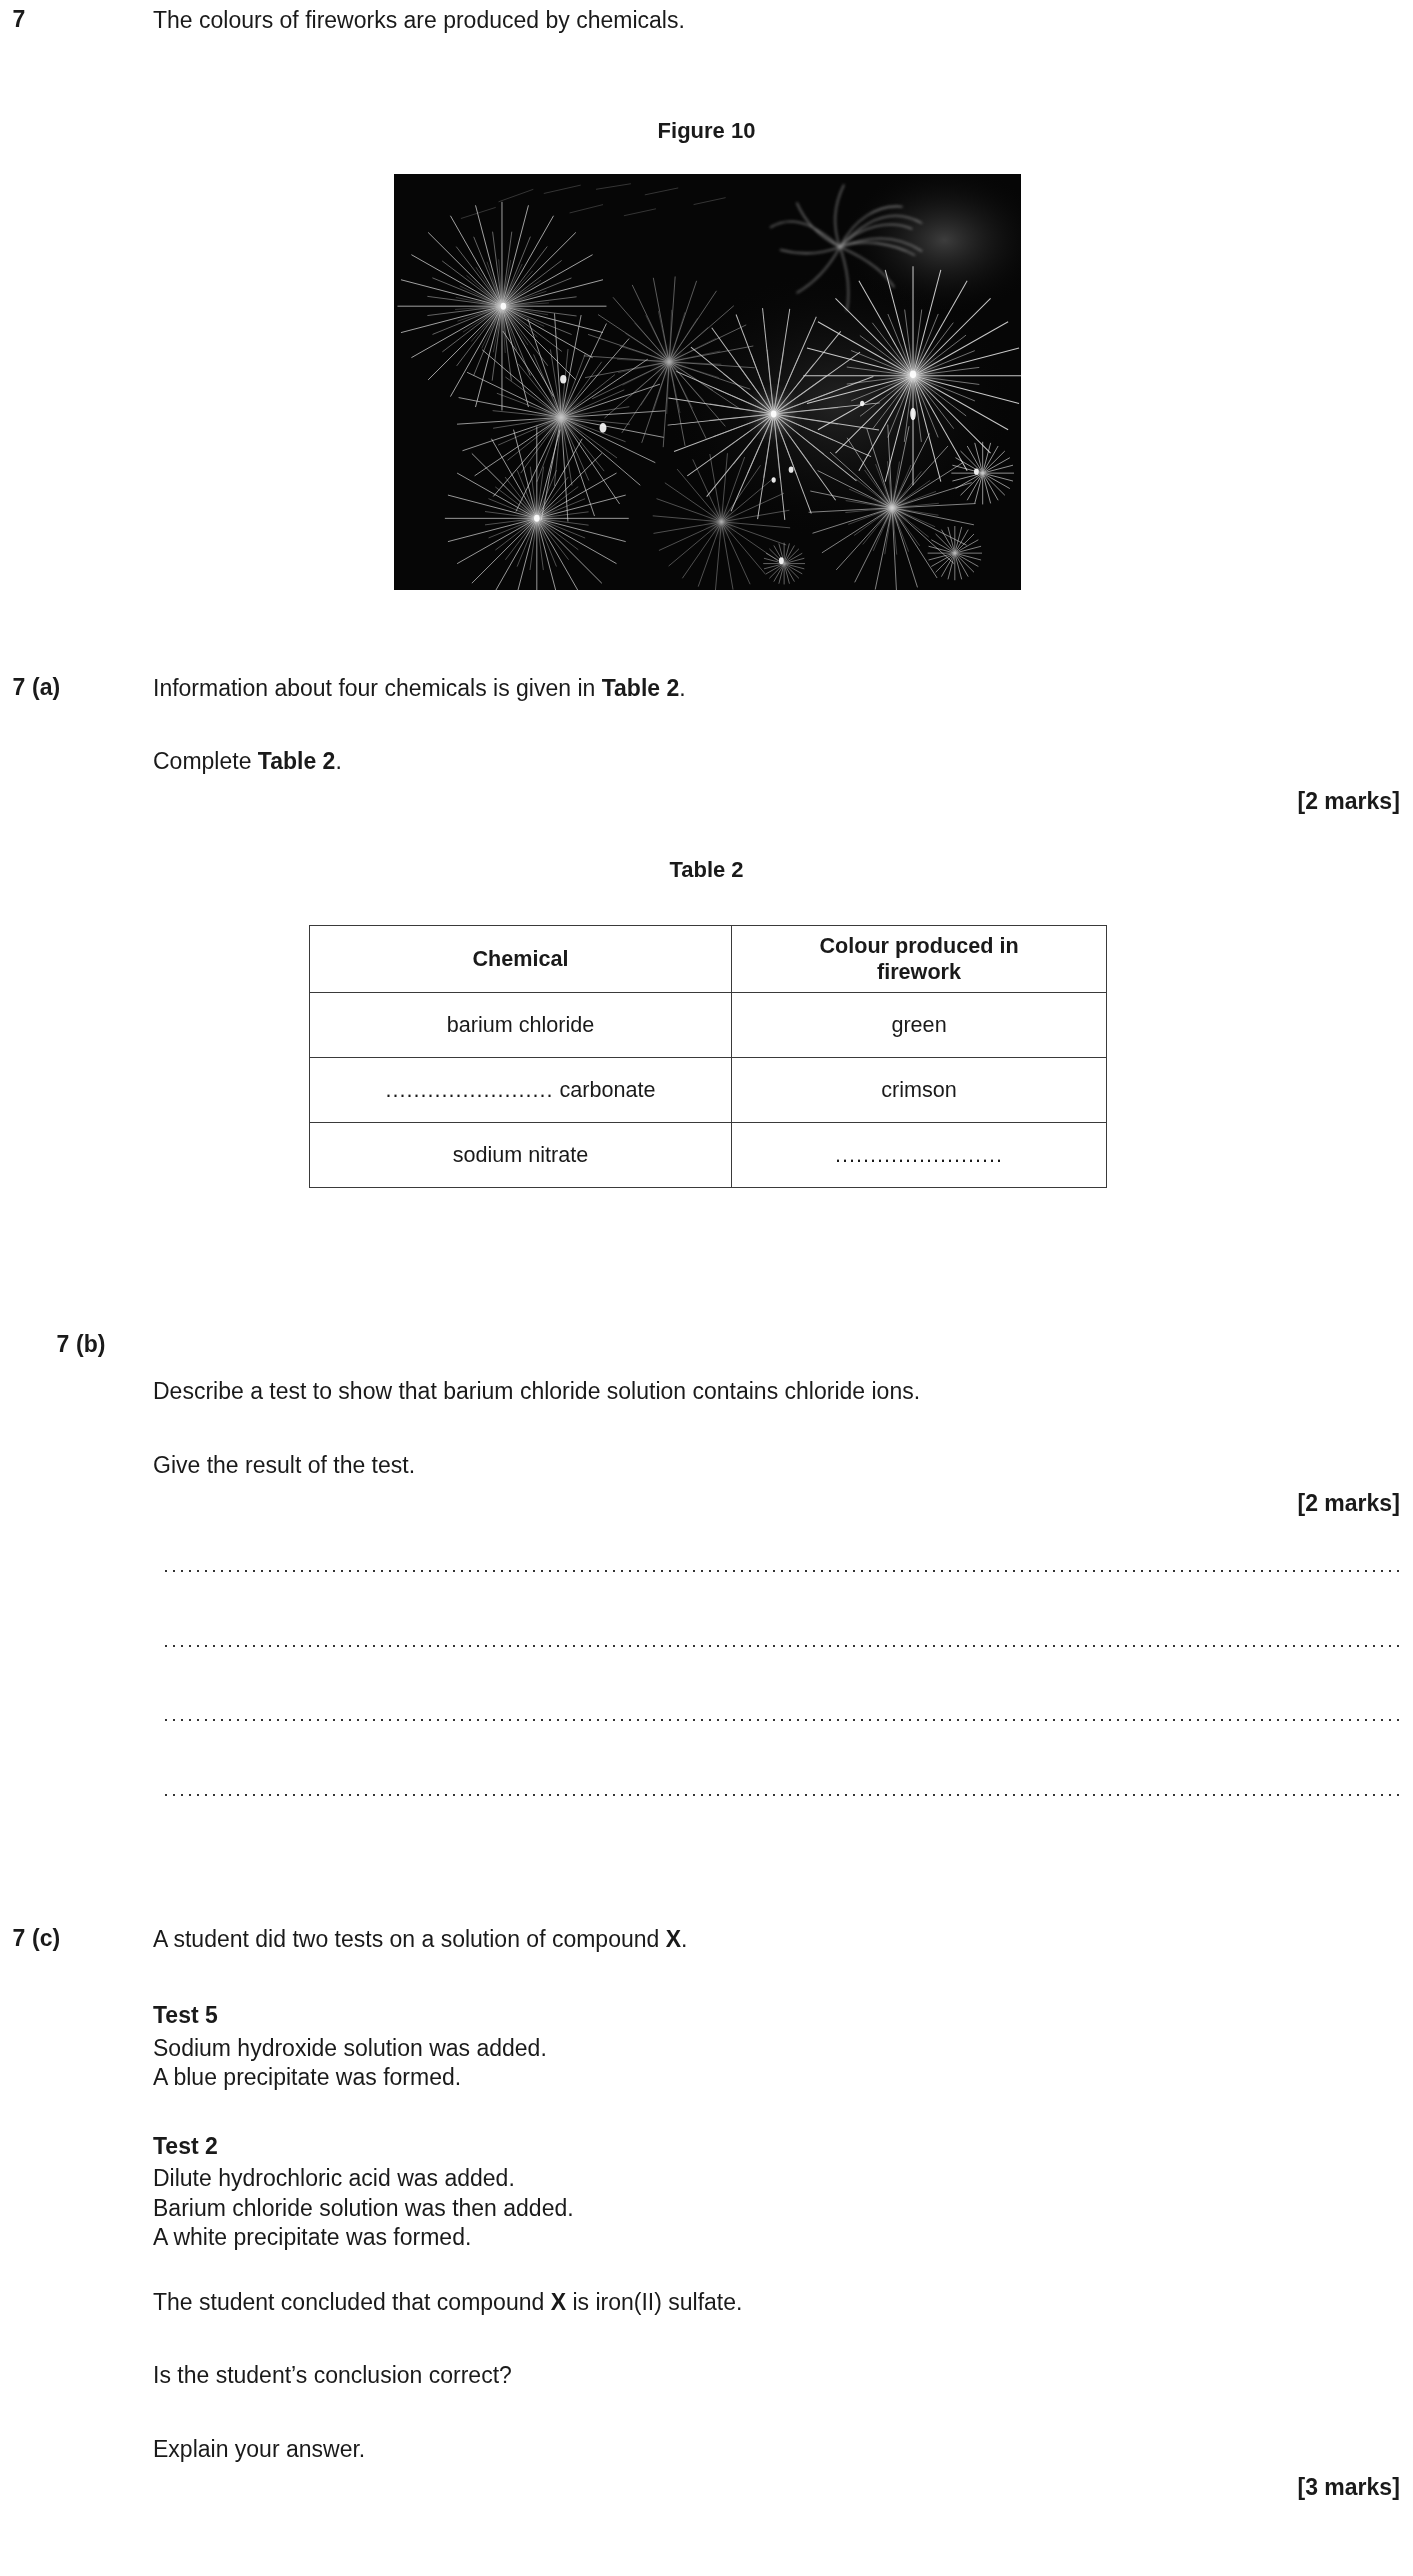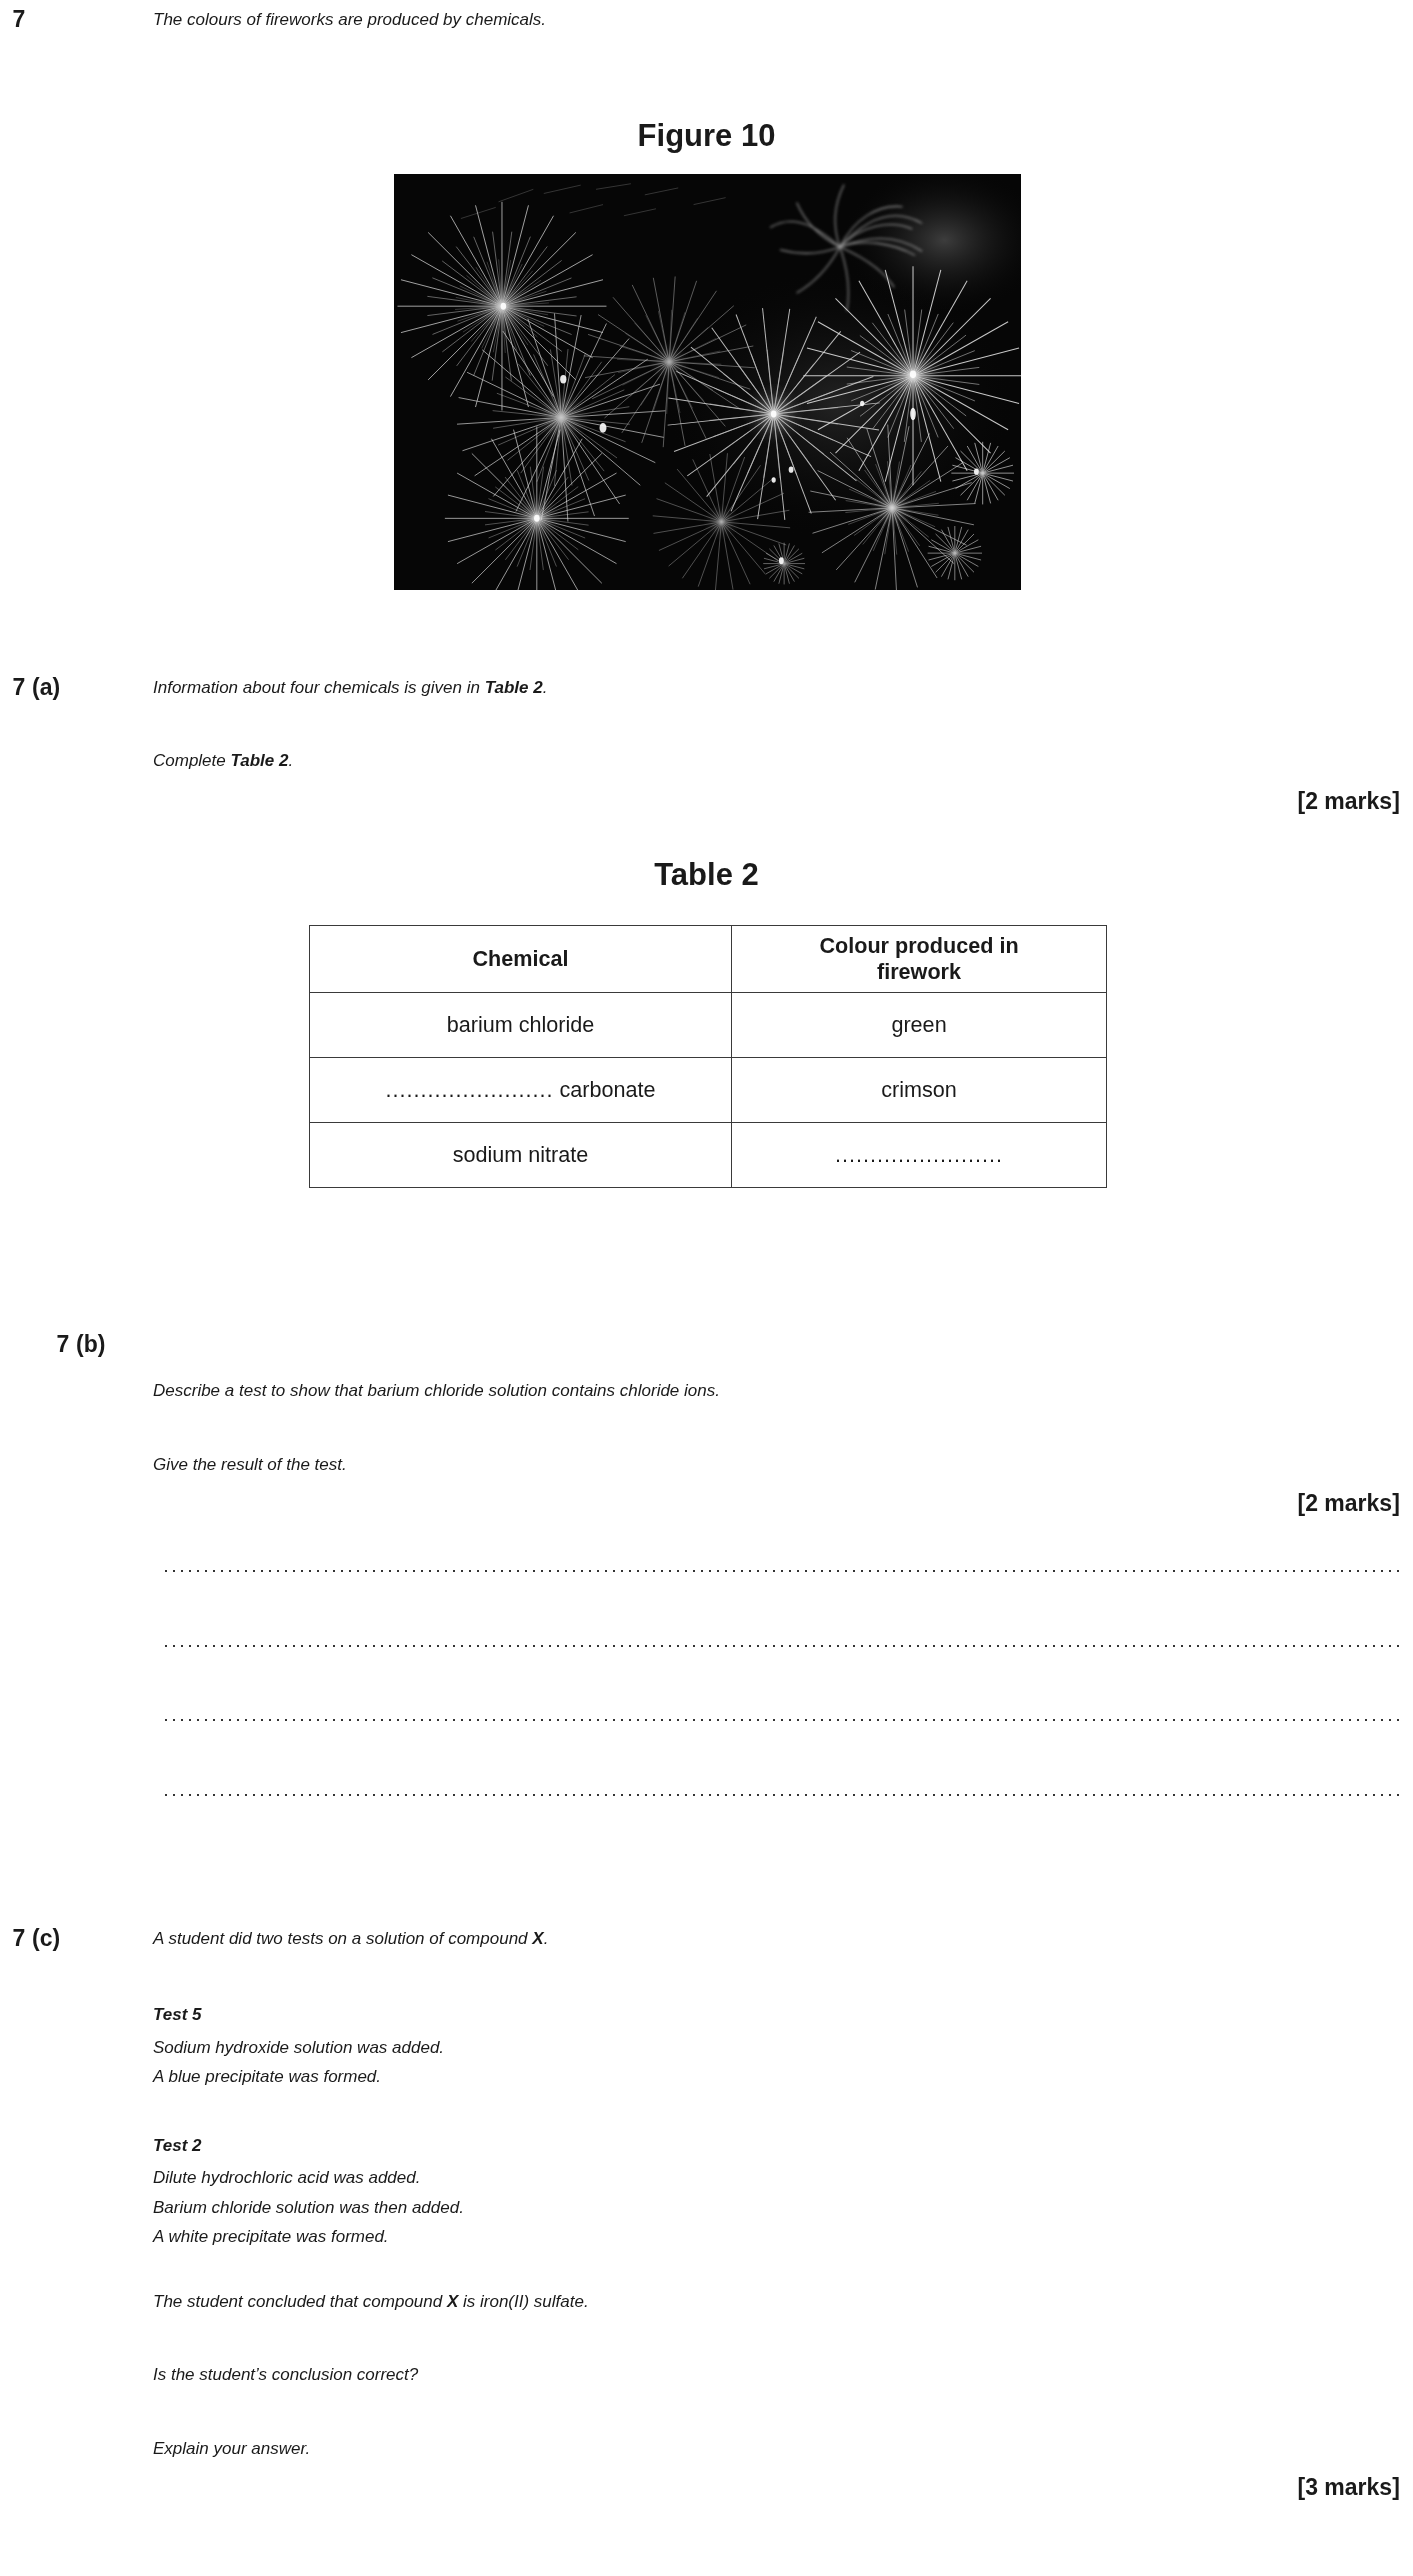--- a/index.html
+++ b/index.html
@@ -25,42 +25,41 @@
     font-size: 23px;
     font-weight: bold;
     letter-spacing: 0.1px;
     white-space: nowrap;
   }
 
   
   .btext {
     position: absolute;
     left: 153px;
-    font-size: 17px;
+    font-size: 23px;
     line-height: 28px;
     white-space: nowrap;
-    font-style: italic;
   }
   b, .b { font-weight: bold; }
 
   
   .marks {
     position: absolute;
     right: 13.2px;
     font-size: 23px;
     font-weight: bold;
     white-space: nowrap;
   }
 
   
   .caption {
     position: absolute;
     left: 0; right: 0;
     text-align: center;
-    font-size: 31px;
+    font-size: 22px;
     font-weight: bold;
   }
   .caption .inner { display: inline-block; }
 
   
   .figure-box {
     position: absolute;
     left: 394px; top: 174px;
     width: 627px; height: 416px;
     background: #050505;

